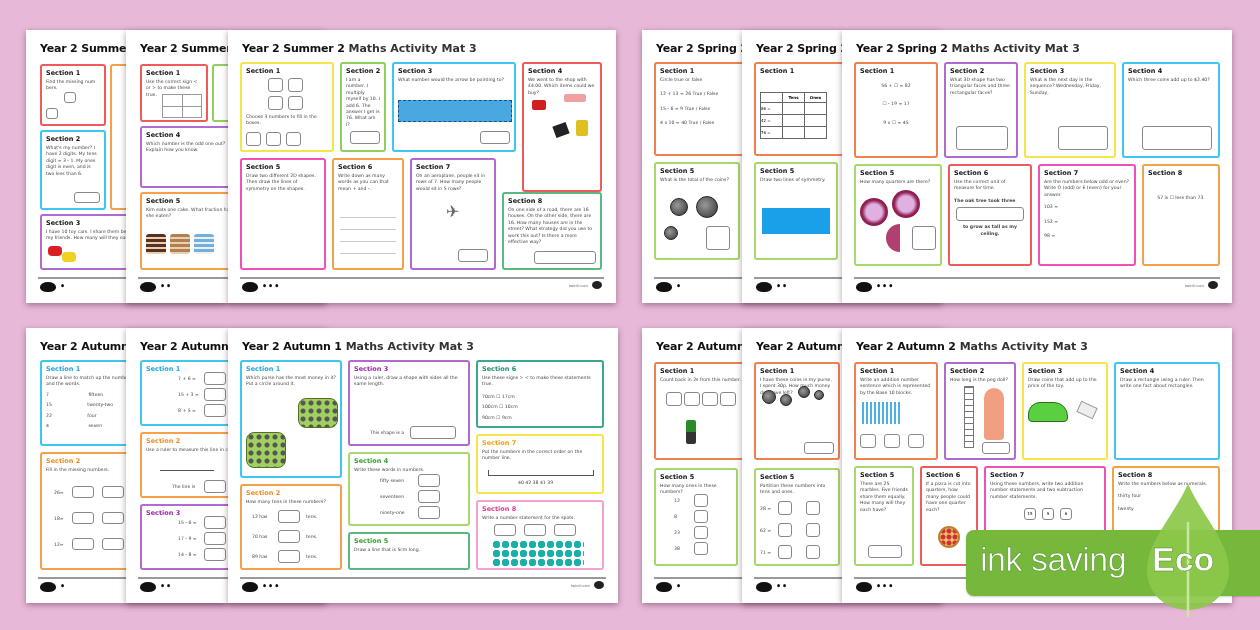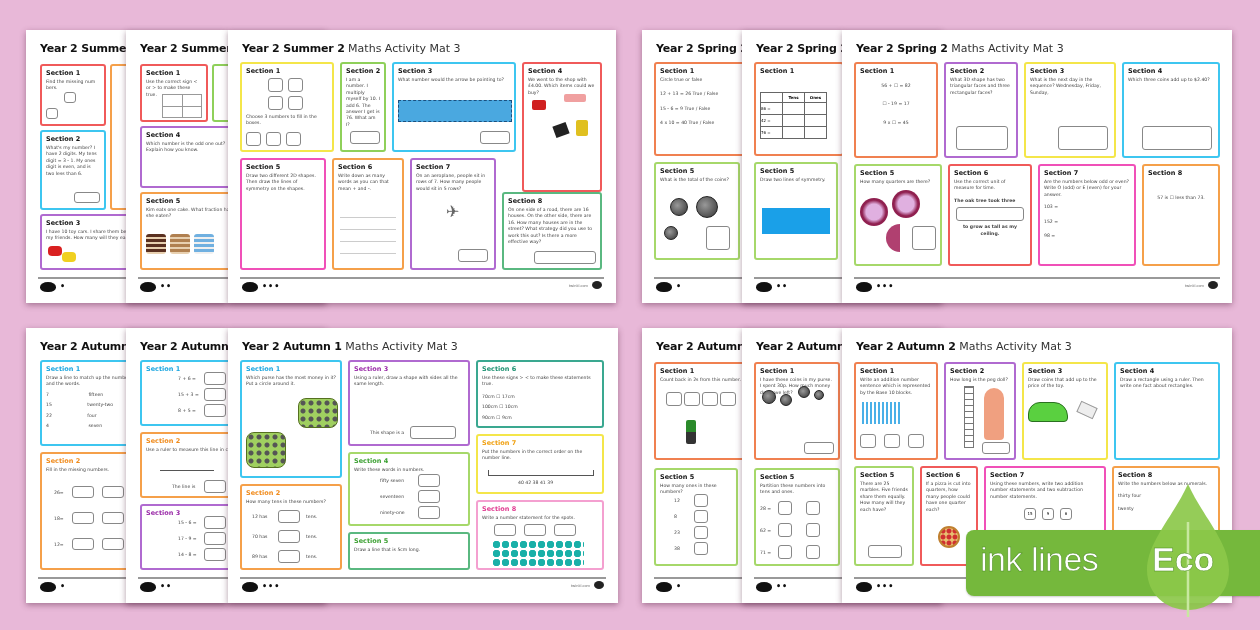--- a/index.html
+++ b/index.html
@@ -1,21 +1,21 @@
 <!DOCTYPE html>
 <html><head>
 <meta charset="utf-8">
 <style>
   *{box-sizing:border-box;margin:0;padding:0}
   html,body{width:1260px;height:630px;overflow:hidden}
   body{background:#e8b8d8;font-family:"DejaVu Sans",sans-serif;position:relative}
   .page{position:absolute;background:#fff;box-shadow:0 2px 6px rgba(80,30,60,.45);overflow:hidden}
   .page .title{position:absolute;left:14px;top:12px;font-size:11px;white-space:nowrap;color:#111}
   .page .title b{font-weight:bold;letter-spacing:-.2px}
-  .page .title span{font-weight:normal;color:#333}
+  .page .title span{font-weight:bold;color:#333}
   .sec{position:absolute;border:2px solid;border-radius:3px;background:#fff;padding:3px 4px;overflow:hidden}
   .sec h4{font-size:6.5px;font-weight:bold;color:#111;margin-bottom:2px;white-space:nowrap}
   .sec p{font-size:4.6px;line-height:6.4px;color:#444}
   .box{display:inline-block;border:1.4px solid #888;border-radius:3px;background:#fff}
   .footer{position:absolute;left:12px;bottom:10px;right:12px;height:16px}
   .footer .rule{position:absolute;left:0;right:0;top:0;height:1.5px;background:#999}
   .logo{position:absolute;left:2px;top:5px;width:16px;height:10px;background:#111;border-radius:50% 50% 45% 45%}
   .dots{position:absolute;left:22px;top:5px;font-size:8px;font-weight:bold;letter-spacing:1px;color:#111}
   .smalllogo{position:absolute;right:2px;top:4px;width:10px;height:8px;background:#222;border-radius:50%}
   .url{position:absolute;right:16px;top:7px;font-size:3.5px;color:#666}
@@ -521,19 +521,19 @@
     </div>
     <div class="footer">
         <div class="rule"></div>
         <div class="logo"></div>
         <div class="dots">•••</div>
       </div>
   </div>
 </div>
 
 <div class="eco">
-  <span class="ink">ink lines</span>
+  <span class="ink">ink saving</span>
 </div>
 <svg class="leaf" viewBox="0 0 90 135">
   <path d="M45 2 C60 35 86 60 86 88 C86 112 67 128 45 128 C23 128 4 112 4 88 C4 60 30 35 45 2 Z" fill="#8cc84a" fill-opacity="0.92"></path>
   <line x1="45" y1="40" x2="45" y2="135" stroke="#c8e8a0" stroke-width="2.5"></line>
 </svg>
 <span class="eco-word">Eco</span>
 
 </body></html>

